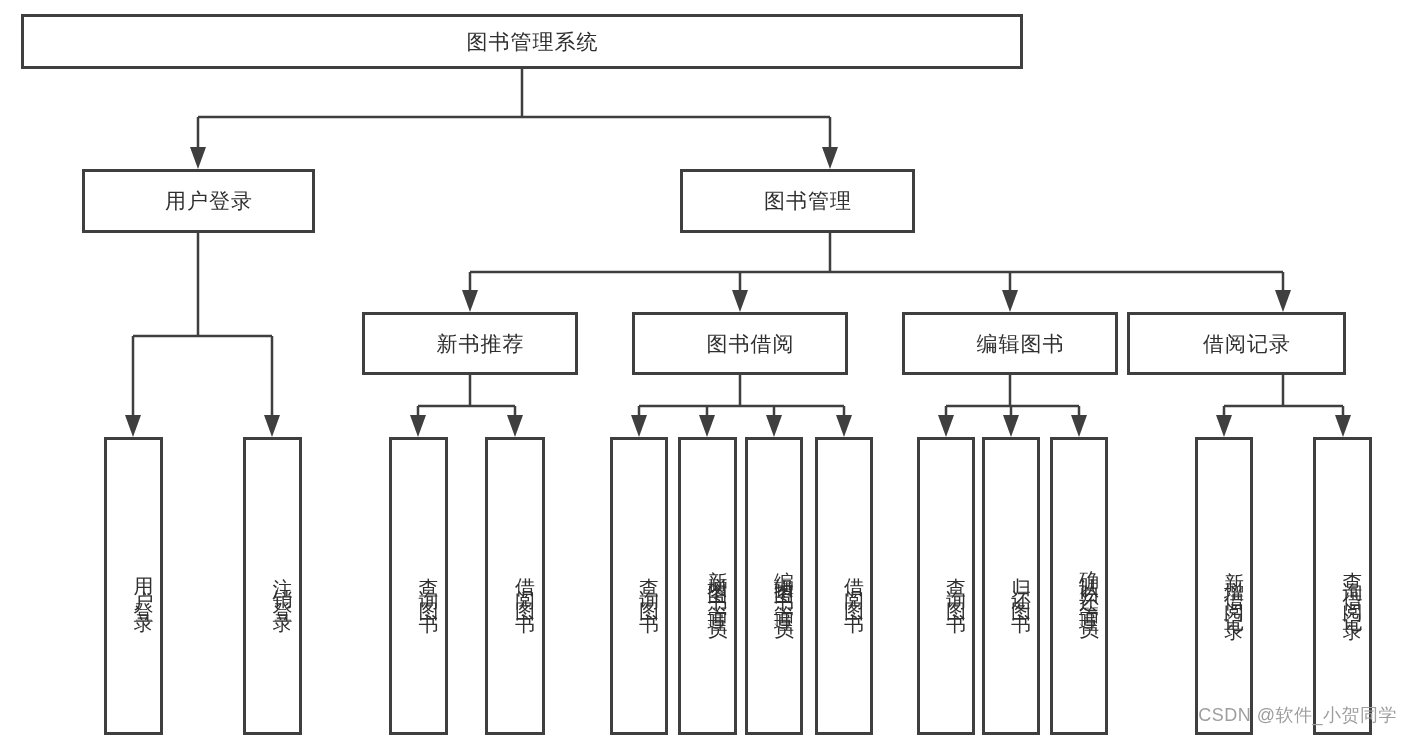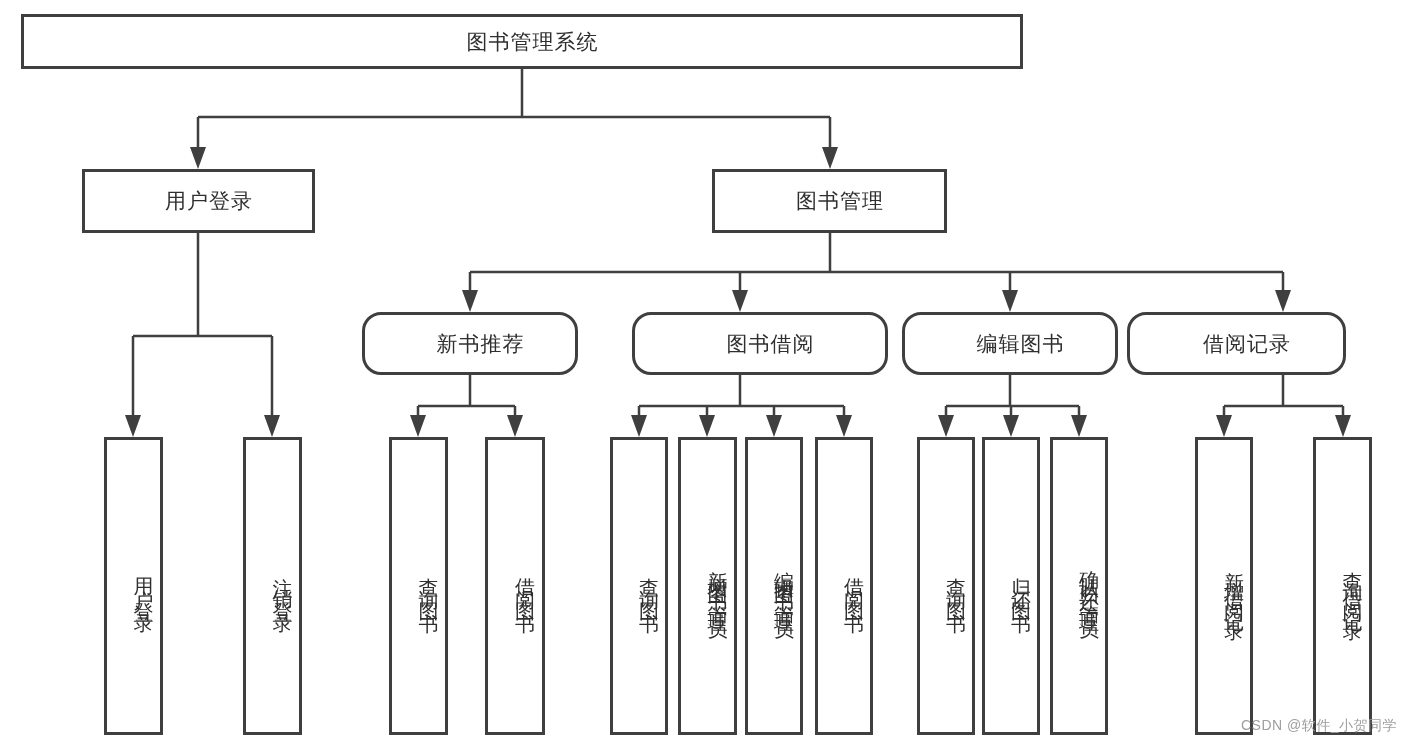--- a/index.html
+++ b/index.html
@@ -41,27 +41,27 @@
     font-size: 20px;
     line-height: 1;
     white-space: nowrap;
   }
   .v-short  { letter-spacing: 12px; }
   .v-mid    { letter-spacing: 10px; }
   .v-long   { letter-spacing: 7px; }
   
   .lvl1 { left: 21px;  top: 14px;  width: 1002px; height: 55px; }
   .lvl2 { top: 169px;  height: 64px; }
-  .lvl3 { top: 312px;  height: 63px; border-radius: 19px; }
+  .lvl3 { top: 312px;  height: 63px; }
   .lvl4 { top: 437px;  height: 298px; }
   #watermark {
     position: absolute;
     right: 8px;
-    bottom: 12px;
-    font-size: 14px;
+    bottom: 20px;
+    font-size: 18px;
     color: #9e9e9e;
     letter-spacing: 0.5px;
     white-space: nowrap;
   }
 </style>
 </head>
 <body>
 
 <div id="stage">
 
@@ -105,28 +105,28 @@
     </g>
   </svg>
 
   <div class="box lvl1">
     <span class="hlabel">图书管理系统</span>
   </div>
 
   <div class="box lvl2" style="left:82px;width:233px;">
     <span class="hlabel">用户登录</span>
   </div>
-  <div class="box lvl2" style="left:712px;width:235px;">
+  <div class="box lvl2" style="left:680px;width:235px;">
     <span class="hlabel">图书管理</span>
   </div>
 
   <div class="box lvl3" style="left:362px;width:216px;">
     <span class="hlabel">新书推荐</span>
   </div>
-  <div class="box lvl3" style="left:632px;width:256px;">
+  <div class="box lvl3" style="left:632px;width:216px;">
     <span class="hlabel">图书借阅</span>
   </div>
   <div class="box lvl3" style="left:902px;width:216px;">
     <span class="hlabel">编辑图书</span>
   </div>
   <div class="box lvl3" style="left:1127px;width:219px;">
     <span class="hlabel">借阅记录</span>
   </div>
 
   <div class="box lvl4 vbox" style="left:104px;width:59px;">

